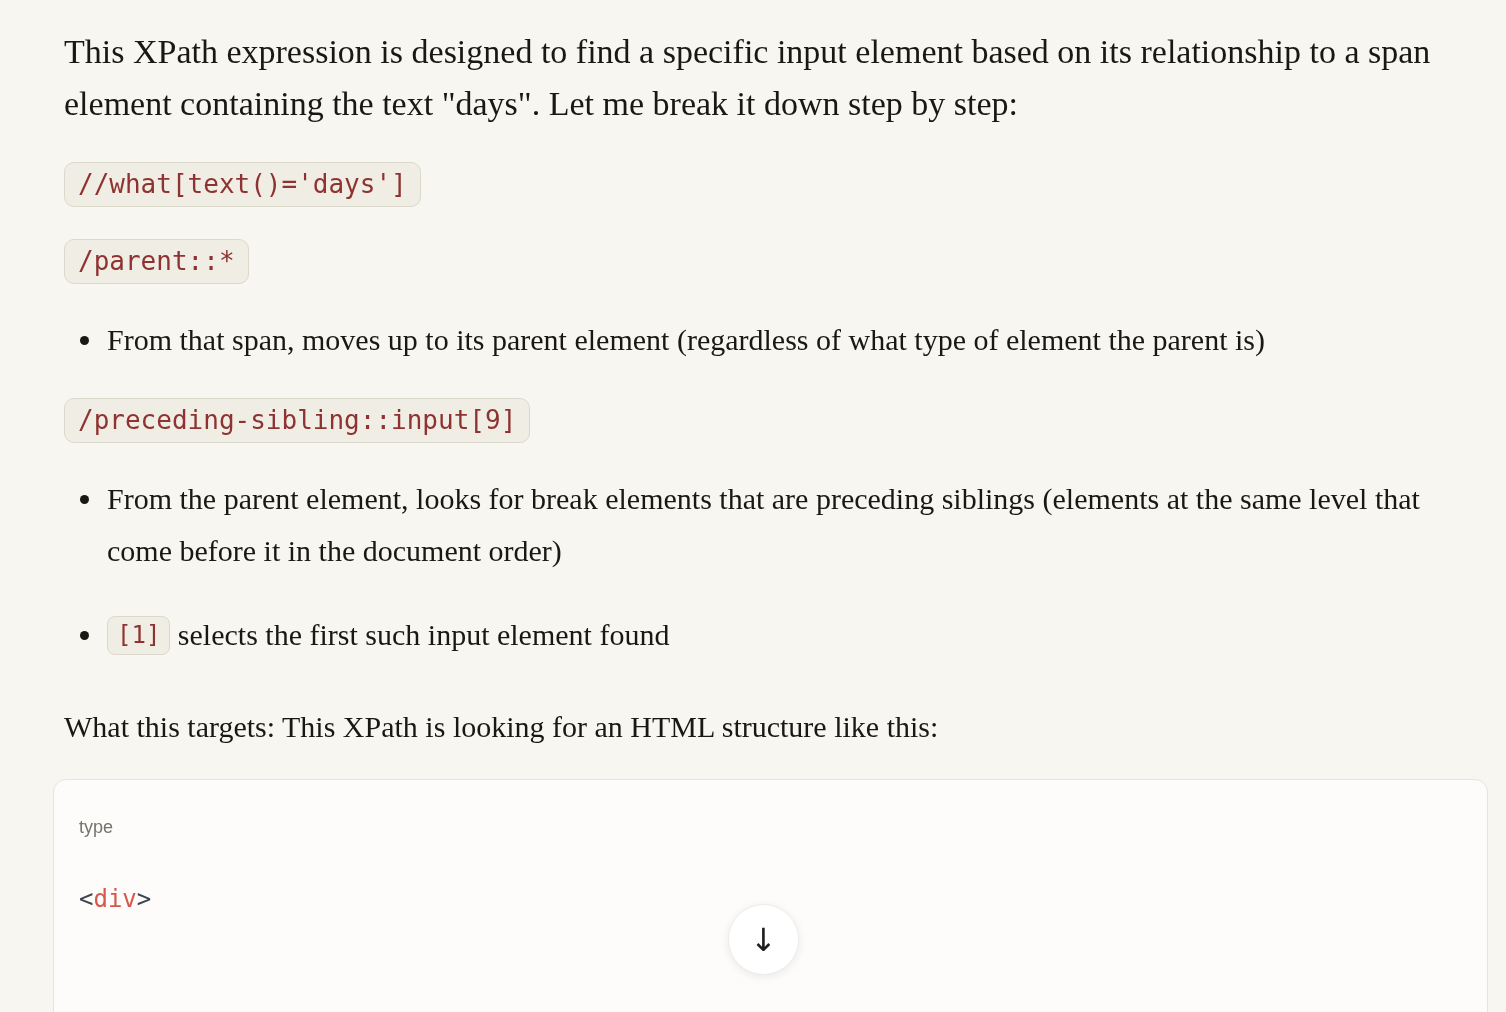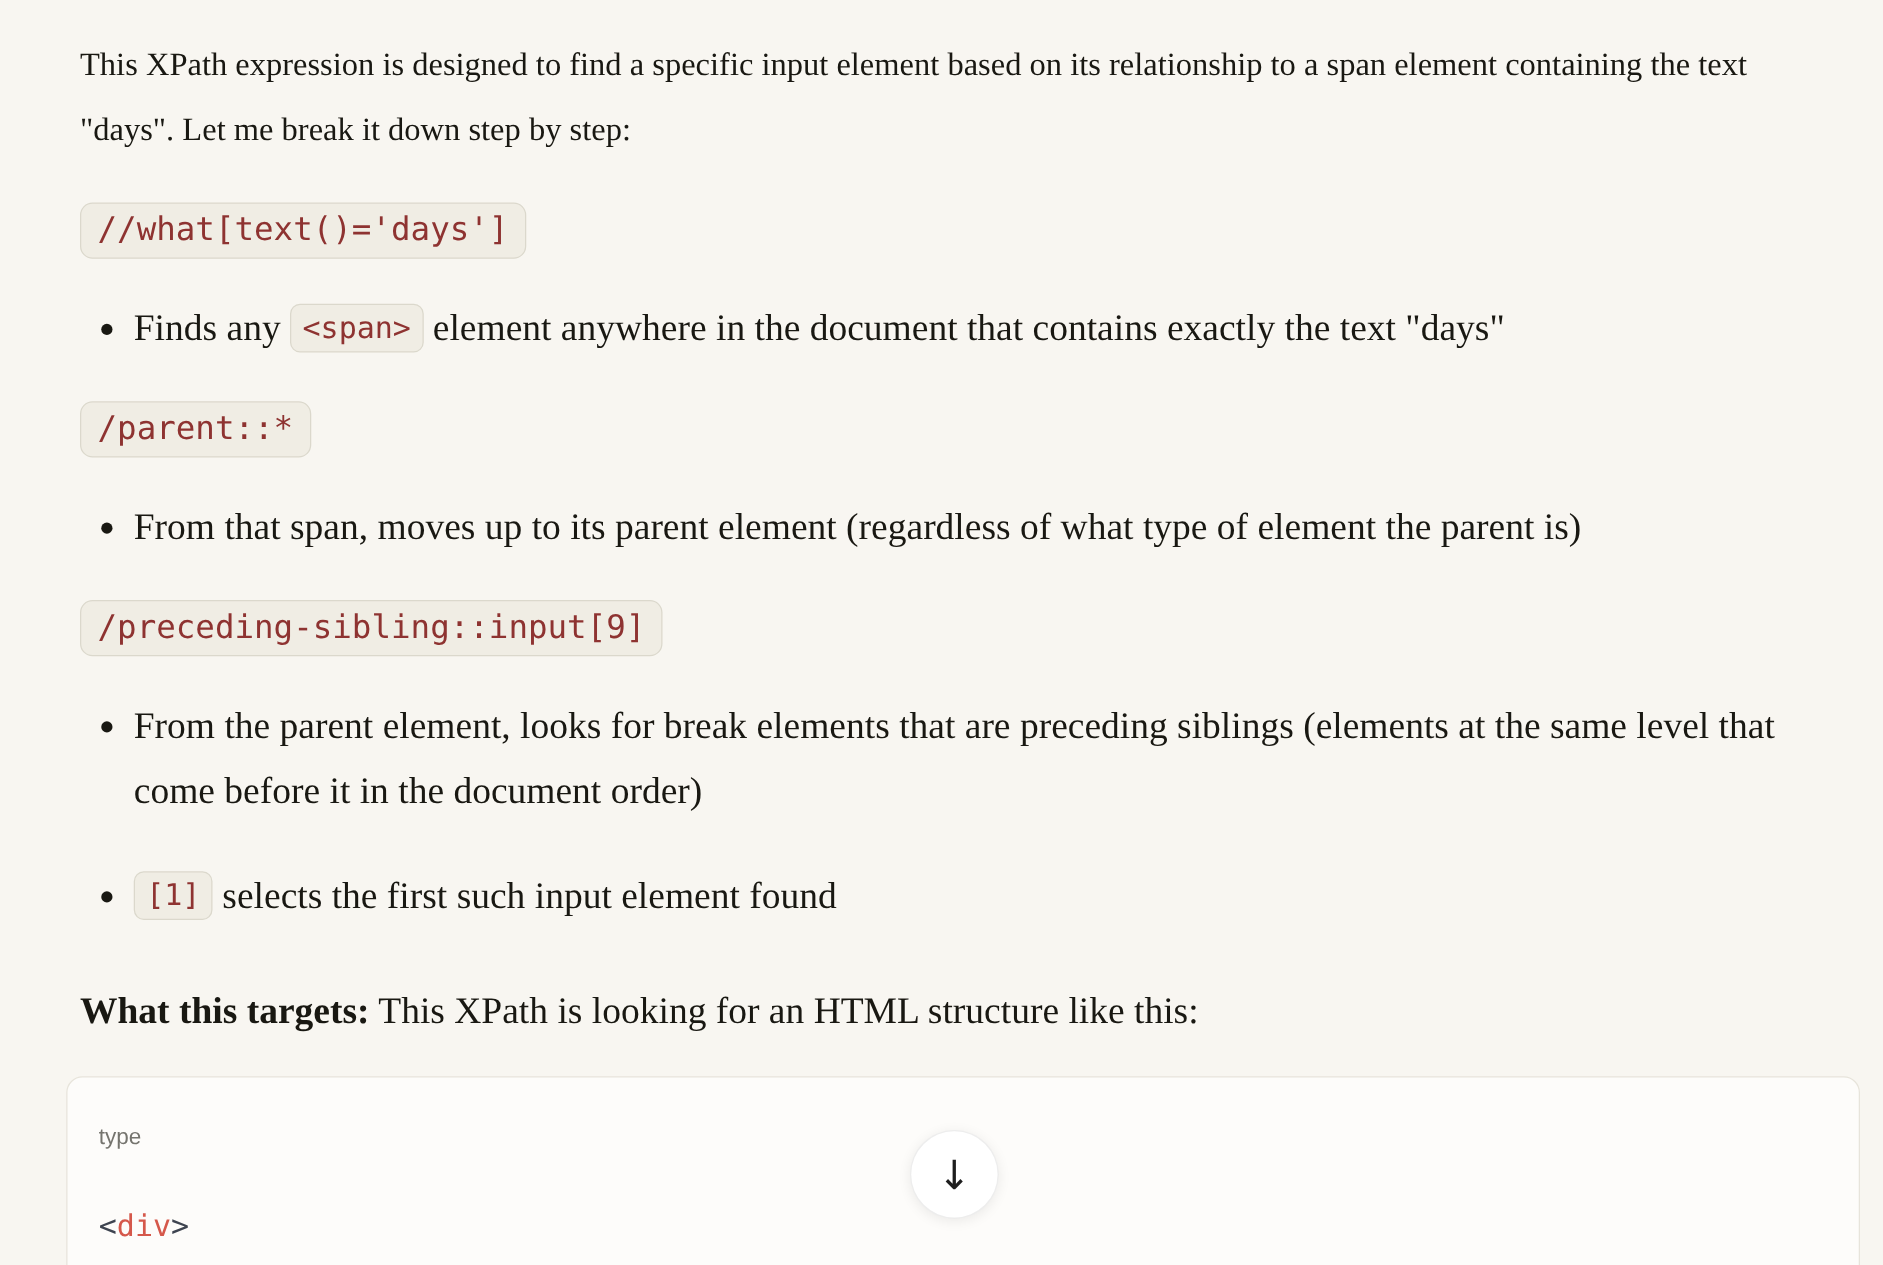--- a/index.html
+++ b/index.html
@@ -23,21 +23,21 @@
     background:var(--bg);
     color:var(--text);
     font-family:"Liberation Serif","DejaVu Serif",serif;
     overflow:hidden;
     position:relative;
   }
   .content{
     padding:12px 40px 0 64px;
   }
   .para{
-    font-size:26px;
+    font-size:34px;
     line-height:52px;
     max-width:1370px;
     margin-top:14px;
     font-family:Liberation Serif, serif;
   }
   .code-pill{
     display:inline-block;
     font-family:"DejaVu Sans Mono","Liberation Mono",monospace;
     font-size:26px;
     line-height:1;
@@ -73,21 +73,21 @@
   ul.bullets li{
     font-size:30px;
     line-height:52px;
     padding-left:2px;
   }
   .targets{
     font-size:30px;
     line-height:52px;
     margin-top:40px;
   }
-  .targets b{font-weight:bold;}
+  .targets b{font-weight:normal;}
   .code-block{
     margin-top:26px;
     margin-left:-11px;
     width:1435px;
     height:500px;
     background:var(--block-bg);
     border:1px solid var(--block-border);
     border-radius:13px;
     padding:37px 25px 40px;
     overflow:hidden;
@@ -135,23 +135,20 @@
 <body>
 
 <div class="content">
 
   <p class="para">This XPath expression is designed to find a specific input element based on its relationship to a span element containing the text "days". Let me break it down step by step:</p>
 
   <div class="pill-row">
     <span class="code-pill">//what[text()='days']</span>
   </div>
 
-  <ul class="bullets">
-    <li><span>Finds any </span><span class="inline-code">&lt;span&gt;</span><span> element anywhere in the document that contains exactly the text "days"</span></li>
-  </ul>
 
   <div class="pill-row">
     <span class="code-pill">/parent::*</span>
   </div>
 
   <ul class="bullets">
     <li><span>From that span, moves up to its parent element (regardless of what type of element the parent is)</span></li>
   </ul>
 
   <div class="pill-row">

